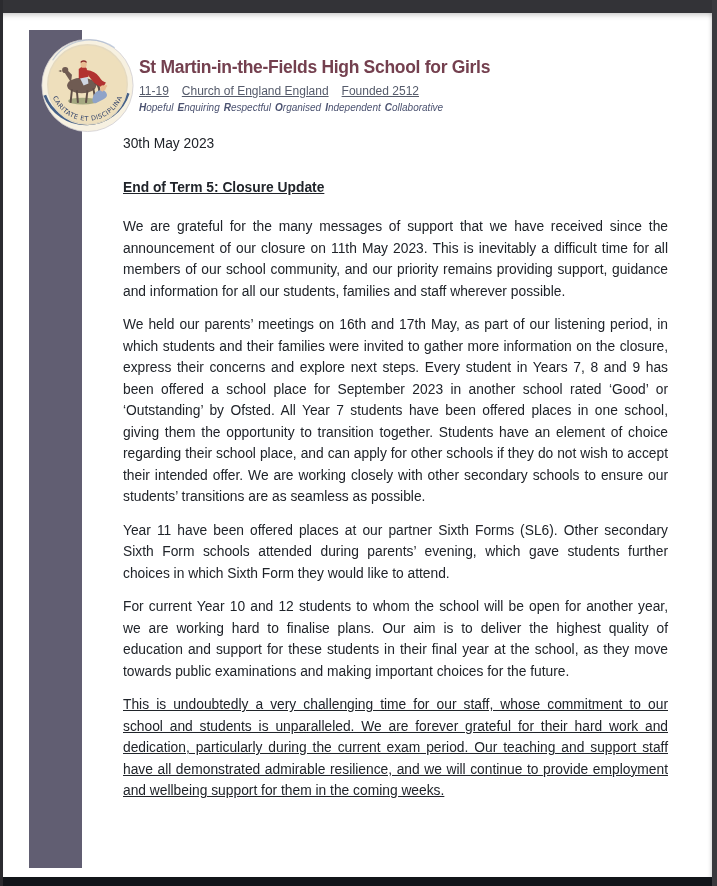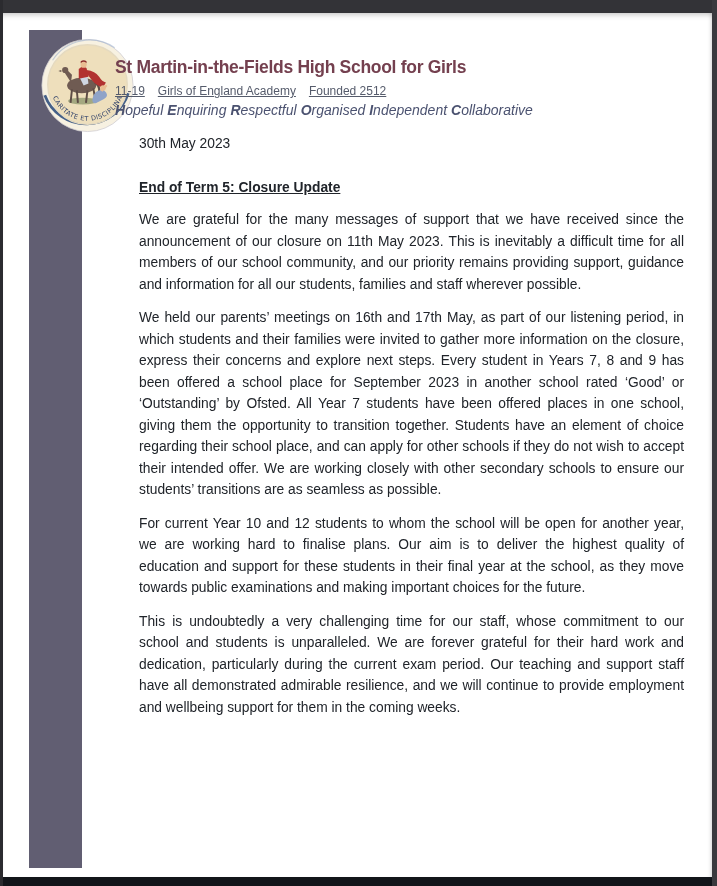--- a/index.html
+++ b/index.html
@@ -7,34 +7,34 @@
        font-family:"Liberation Sans",sans-serif;}
   .viewport{position:relative;width:717px;height:886px;background:#343438;}
   .page{position:absolute;left:3px;top:13px;right:5px;bottom:9px;background:#ffffff;
         box-shadow:inset 0 6px 6px -5px rgba(0,0,0,.28), inset -4px 0 5px -4px rgba(0,0,0,.22);}
   .frame-top{position:absolute;left:0;top:0;right:0;height:13px;background:#333337;}
   .frame-bottom{position:absolute;left:0;bottom:0;right:0;height:9px;background:#12151a;}
   .frame-right{position:absolute;right:0;top:0;bottom:0;width:5px;background:#3a3a3e;}
   .frame-left{position:absolute;left:0;top:0;bottom:0;width:3px;background:#2b2b2f;}
   .band{position:absolute;left:26px;top:17px;width:53px;bottom:9px;background:#615e72;}
   .logo{position:absolute;left:36px;top:24px;width:97px;height:97px;}
-  .header-block{position:absolute;left:112px;top:44px;white-space:nowrap;}
+  .header-block{position:absolute;left:136px;top:44px;white-space:nowrap;}
   .school-name{font-size:17.5px;font-weight:bold;letter-spacing:-0.3px;color:#74404f;}
   .sub{margin-top:6px;font-size:12px;color:#555b6b;}
   .sub span{margin-right:13px;text-decoration:underline;}
-  .motto{margin-top:4px;font-size:14px;font-style:italic;color:#4b5270;}
+  .motto{margin-top:4px;font-size:10px;font-style:italic;color:#4b5270;}
   .motto .mw{margin-right:4px;}
   .motto b{font-weight:bold;}
-  .letter{position:absolute;left:136px;top:120px;width:545px;
+  .letter{position:absolute;left:120px;top:120px;width:545px;
           font-size:13.8px;line-height:21.5px;color:#20242a;}
   .date{margin-bottom:22px;}
-  .heading{margin-bottom:11px;}
+  .heading{margin-bottom:18px;}
   .heading span{font-weight:bold;text-decoration:underline;}
   .letter p{margin:0 0 12px 0;text-align:justify;}
-  .letter p:last-child{margin-bottom:12px;}
+  .letter p:last-child{margin-bottom:12px;text-decoration:underline;}
 </style>
 </head>
 <body>
 
 <div class="viewport">
 
   <div class="page">
 
     <div class="band"></div>
 
@@ -69,34 +69,35 @@
       </g>
       <path id="ringarc" d="M 12,54 A 38.5,38.5 0 0 0 88,54" fill="none"></path>
       <text font-size="6.6" fill="#2c3e68" letter-spacing="0.5" font-family="DejaVu Sans, sans-serif">
         <textPath href="#ringarc" startOffset="50%" text-anchor="middle">CARITATE ET DISCIPLINA</textPath>
       </text>
     </svg>
 
     <div class="header-block">
       <div class="school-name">St Martin-in-the-Fields High School for Girls</div>
       <div class="sub">
-        <span>11-19</span><span>Girls of England Academy</span><span>Founded 2512</span>
+        <span>11-19</span><span>Church of England England</span><span>Founded 2512</span>
       </div>
       <div class="motto">
         <span class="mw"><b>H</b><span>opeful</span></span><span class="mw"><b>E</b><span>nquiring</span></span><span class="mw"><b>R</b><span>espectful</span></span><span class="mw"><b>O</b><span>rganised</span></span><span class="mw"><b>I</b><span>ndependent</span></span><span class="mw"><b>C</b><span>ollaborative</span></span>
       </div>
     </div>
 
     <div class="letter">
       <div class="date">30th May 2023</div>
       <div class="heading">
         <span>End of Term 5: Closure Update</span>
       </div>
       <p>We are grateful for the many messages of support that we have received since the announcement of our closure on 11th May 2023. This is inevitably a difficult time for all members of our school community, and our priority remains providing support, guidance and information for all our students, families and staff wherever possible.</p>
       <p>We held our parents’ meetings on 16th and 17th May, as part of our listening period, in which students and their families were invited to gather more information on the closure, express their concerns and explore next steps. Every student in Years 7, 8 and 9 has been offered a school place for September 2023 in another school rated ‘Good’ or ‘Outstanding’ by Ofsted. All Year 7 students have been offered places in one school, giving them the opportunity to transition together.  Students have an element of choice regarding their school place, and can apply for other schools if they do not wish to accept their intended offer. We are working closely with other secondary schools to ensure our students’ transitions are as seamless as possible.</p>
+      <p>Year 11 have been offered places at our partner Sixth Forms (SL6). Other secondary Sixth Form schools attended during parents’ evening, which gave students further choices in which Sixth Form they would like to attend.</p>
       <p>For current Year 10 and 12 students to whom the school will be open for another year, we are working hard to finalise plans. Our aim is to deliver the highest quality of education and support for these students in their final year at the school, as they move towards public examinations and making important choices for the future.</p>
       <p>This is undoubtedly a very challenging time for our staff, whose commitment to our school and students is unparalleled. We are forever grateful for their hard work and dedication, particularly during the current exam period. Our teaching and support staff have all demonstrated admirable resilience, and we will continue to provide employment and wellbeing support for them in the coming weeks.</p>
     </div>
 
   </div>
 
   <div class="frame-top"></div>
   <div class="frame-bottom"></div>
   <div class="frame-right"></div>
   <div class="frame-left"></div>

